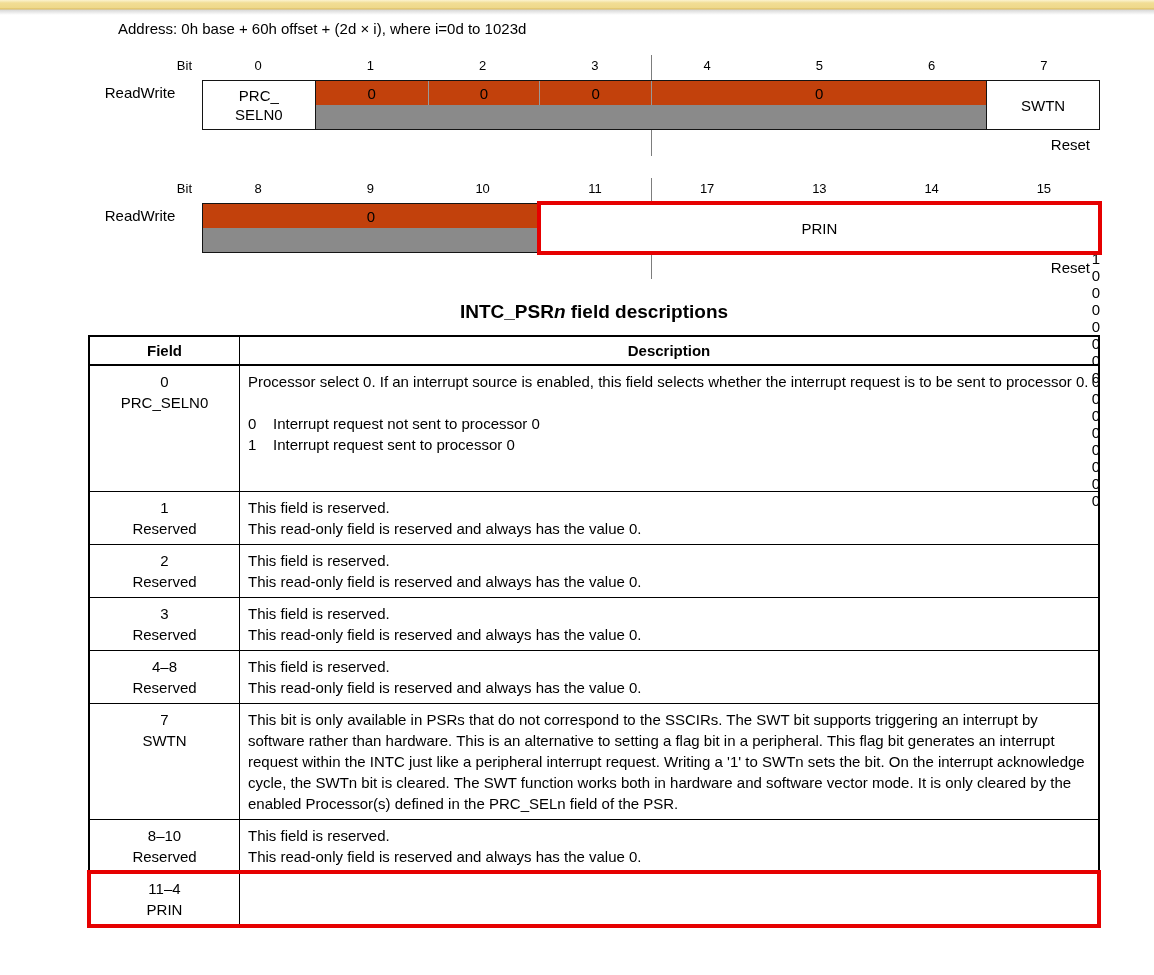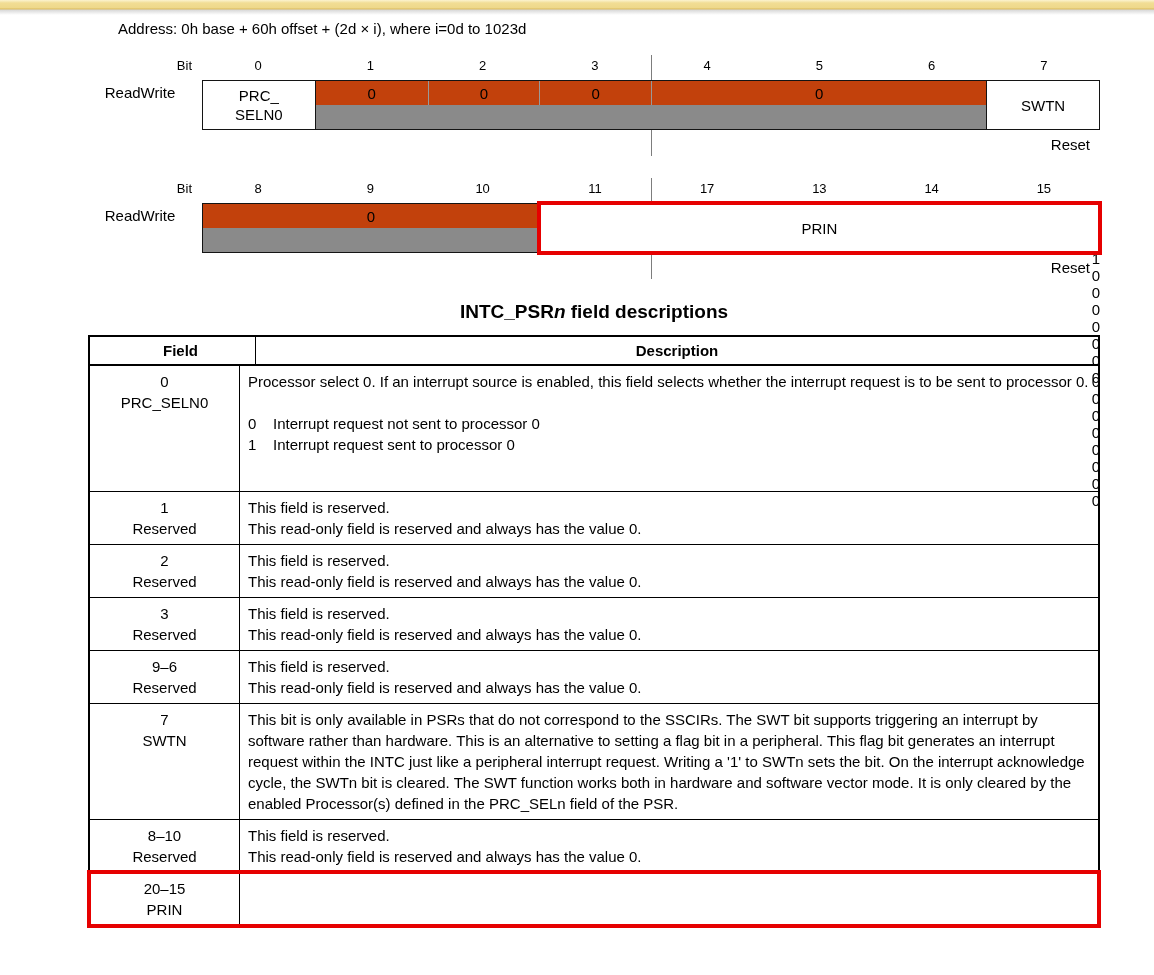--- a/index.html
+++ b/index.html
@@ -51,21 +51,21 @@
   .midline { position:absolute; top:0; bottom:0; left:563px; width:1px; background:#7d7d7d; z-index:0; }
 
   
   .table-title { width:1012px; margin:22px 0 12px 88px; text-align:center; font-size:19px; font-weight:bold; }
   .table-title i { font-weight:bold; }
 
   
   .ftable { margin-left:88px; width:1012px; border:2px solid #000; font-size:15px; }
   .frow { display:flex; border-top:1px solid #000; position:relative; }
   .frow:first-child { border-top:none; }
-  .fhead { border-bottom:1px solid #000; min-height:27px; font-weight:bold;padding-left:16px; }
+  .fhead { border-bottom:1px solid #000; min-height:27px; font-weight:bold; }
   .fhead .fcol-field, .fhead .fcol-desc { display:flex; align-items:center; justify-content:center; padding:3px; white-space:normal; }
   .fcol-field {
     width:150px; flex:0 0 150px; border-right:1px solid #000;
     text-align:center; padding:5px 4px; white-space:pre-line; line-height:21px;
   }
   .fcol-desc { flex:1; padding:5px 8px; white-space:pre-wrap; line-height:21px; min-width:0; }
   .frow[data-row="0"] { min-height:126px; }
   .frow.hl::after {
     content:""; position:absolute; inset:-3px;
     border:4px solid var(--highlight-red,#e60000); pointer-events:none; z-index:2;
@@ -198,33 +198,33 @@
       <div class="fcol-desc">This field is reserved.
 This read-only field is reserved and always has the value 0.</div>
     </div>
     <div class="frow" data-row="3">
       <div class="fcol-field">3
 Reserved</div>
       <div class="fcol-desc">This field is reserved.
 This read-only field is reserved and always has the value 0.</div>
     </div>
     <div class="frow" data-row="4">
-      <div class="fcol-field">9–6
+      <div class="fcol-field">4–8
 Reserved</div>
       <div class="fcol-desc">This field is reserved.
 This read-only field is reserved and always has the value 0.</div>
     </div>
     <div class="frow" data-row="5">
       <div class="fcol-field">7
 SWTN</div>
       <div class="fcol-desc">This bit is only available in PSRs that do not correspond to the SSCIRs. The SWT bit supports triggering an interrupt by software rather than hardware. This is an alternative to setting a flag bit in a peripheral. This flag bit generates an interrupt request within the INTC just like a peripheral interrupt request. Writing a '1' to SWTn sets the bit. On the interrupt acknowledge cycle, the SWTn bit is cleared. The SWT function works both in hardware and software vector mode. It is only cleared by the enabled Processor(s) defined in the PRC_SELn field of the PSR.</div>
     </div>
     <div class="frow" data-row="6">
       <div class="fcol-field">8–10
 Reserved</div>
       <div class="fcol-desc">This field is reserved.
 This read-only field is reserved and always has the value 0.</div>
     </div>
     <div class="frow hl" data-row="7">
-      <div class="fcol-field">20–15
+      <div class="fcol-field">11–4
 PRIN</div>
     </div>
   </div>
 
 </body></html>

